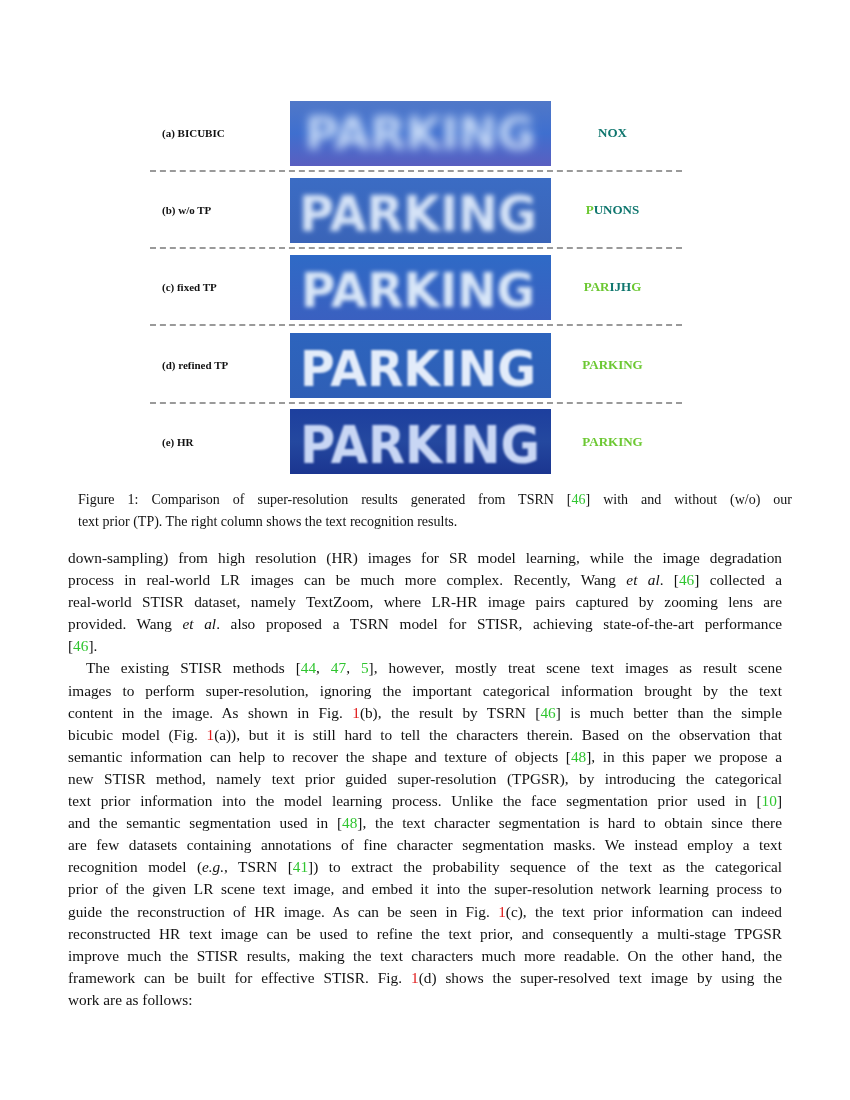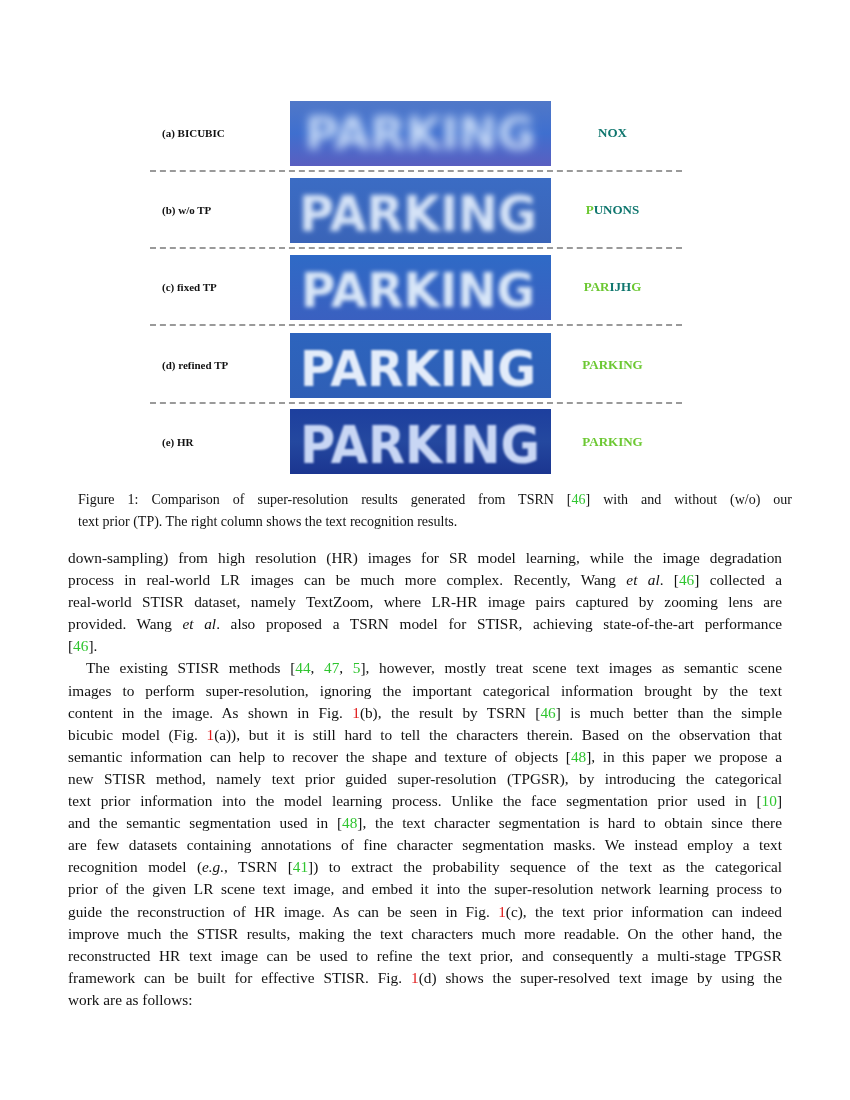--- a/index.html
+++ b/index.html
@@ -165,29 +165,29 @@
 </div>
 
 <div class="body-text">
 
   <span class="line">down-sampling) from high resolution (HR) images for SR model learning, while the image degradation</span>
   <span class="line"><span>process in real-world LR images can be much more complex.  Recently, Wang </span><em>et al</em><span>. [</span><a class="cite">46</a><span>] collected a</span></span>
   <span class="line">real-world STISR dataset, namely TextZoom, where LR-HR image pairs captured by zooming lens are</span>
   <span class="line"><span>provided. Wang </span><em>et al</em><span>. also proposed a TSRN model for STISR, achieving state-of-the-art performance</span></span>
   <span class="line last"><span>[</span><a class="cite">46</a><span>].</span></span>
 
-  <span class="line indent"><span>The existing STISR methods [</span><a class="cite">44</a><span>, </span><a class="cite">47</a><span>, </span><a class="cite">5</a><span>], however, mostly treat scene text images as semantic scene</span></span>
+  <span class="line indent"><span>The existing STISR methods [</span><a class="cite">44</a><span>, </span><a class="cite">47</a><span>, </span><a class="cite">5</a><span>], however, mostly treat scene text images as result scene</span></span>
   <span class="line">images to perform super-resolution, ignoring the important categorical information brought by the text</span>
   <span class="line"><span>content in the image.  As shown in Fig. </span><a class="ref">1</a><span>(b), the result by TSRN [</span><a class="cite">46</a><span>] is much better than the simple</span></span>
   <span class="line"><span>bicubic model (Fig. </span><a class="ref">1</a><span>(a)), but it is still hard to tell the characters therein. Based on the observation that</span></span>
   <span class="line"><span>semantic information can help to recover the shape and texture of objects [</span><a class="cite">48</a><span>], in this paper we propose a</span></span>
   <span class="line">new STISR method, namely text prior guided super-resolution (TPGSR), by introducing the categorical</span>
   <span class="line"><span>text prior information into the model learning process. Unlike the face segmentation prior used in [</span><a class="cite">10</a><span>]</span></span>
   <span class="line"><span>and the semantic segmentation used in [</span><a class="cite">48</a><span>], the text character segmentation is hard to obtain since there</span></span>
   <span class="line">are few datasets containing annotations of fine character segmentation masks. We instead employ a text</span>
   <span class="line"><span>recognition model (</span><em>e.g.</em><span>, TSRN [</span><a class="cite">41</a><span>]) to extract the probability sequence of the text as the categorical</span></span>
   <span class="line">prior of the given LR scene text image, and embed it into the super-resolution network learning process to</span>
   <span class="line"><span>guide the reconstruction of HR image. As can be seen in Fig. </span><a class="ref">1</a><span>(c), the text prior information can indeed</span></span>
+  <span class="line">reconstructed HR text image can be used to refine the text prior, and consequently a multi-stage TPGSR</span>
   <span class="line">improve much the STISR results, making the text characters much more readable. On the other hand, the</span>
-  <span class="line">reconstructed HR text image can be used to refine the text prior, and consequently a multi-stage TPGSR</span>
   <span class="line"><span>framework can be built for effective STISR. Fig. </span><a class="ref">1</a><span>(d) shows the super-resolved text image by using the</span></span>
   <span class="line last">work are as follows:</span>
 </div>
 
 </body></html>

